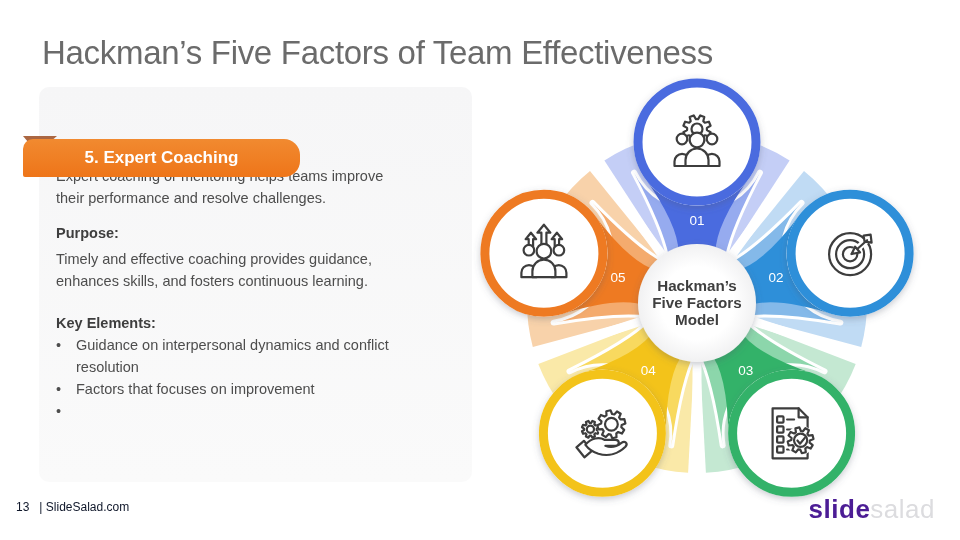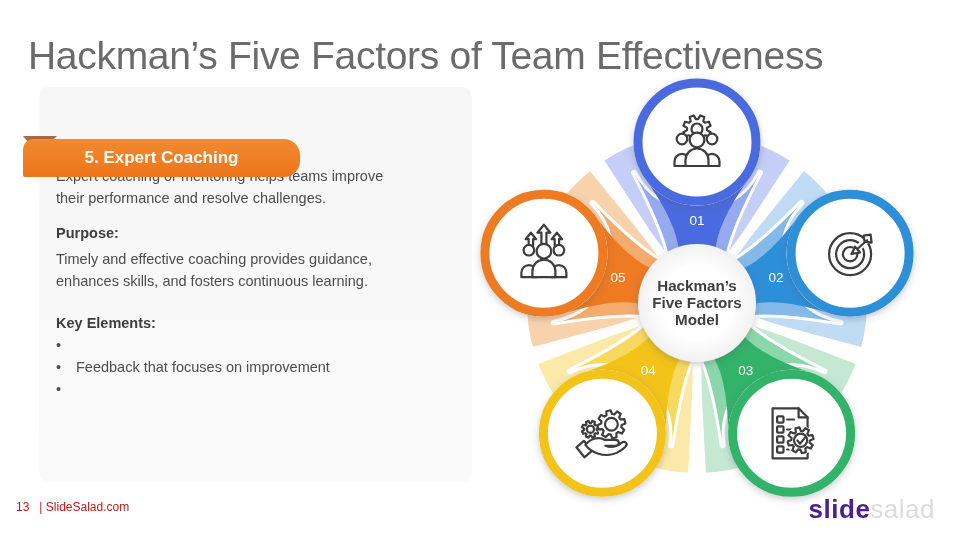--- a/index.html
+++ b/index.html
@@ -1,20 +1,20 @@
 <!DOCTYPE html>
 <html><head>
 <meta charset="utf-8">
 <style>
   * { margin:0; padding:0; box-sizing:border-box; }
   html,body { width:960px; height:540px; overflow:hidden; background:#ffffff;
               font-family:"Liberation Sans", sans-serif; }
   .page { position:relative; width:960px; height:540px; background:#ffffff; }
 
-  .title { position:absolute; left:28px; top:34px; font-size:39px; letter-spacing:-0.3px;
+  .title { position:absolute; left:42px; top:34px; font-size:33px; letter-spacing:-0.3px;
            color:#6b6b6b; font-weight:400; white-space:nowrap; }
 
   .card { position:absolute; left:39px; top:87px; width:433px; height:395px;
           border-radius:10px; background:linear-gradient(180deg,#f6f6f7 0%,#fafafa 100%); z-index:1; }
 
   .ribbon { position:absolute; left:23px; top:99px; width:277px; height:38px; z-index:3;
             background:linear-gradient(180deg,#f18a30 0%,#ee7519 100%);
             border-radius:10px 16px 16px 2px; color:#ffffff; font-size:17px; font-weight:700;
             line-height:38px; text-align:center;margin-top:40px; }
   .ribbon-fold { position:absolute; left:23px; top:136px; width:34px; height:17px; z-index:2;
@@ -27,21 +27,21 @@
                color:#3e3e3e; font-weight:700; }
   .intro        { top:62px; }
   .purpose-lbl  { top:135px; }
   .purpose-txt  { top:145px; }
   .key-lbl      { top:225px; }
   .bullets      { position:absolute; left:17px; top:247px; width:404px; list-style:none; }
   .bullets li   { display:flex; font-size:14.5px; line-height:22px; color:#4d4d4d; }
   .bullets .blt { width:20px; flex:0 0 20px; }
   .bullets .btx { white-space:pre-line; }
 
-  .footer { position:absolute; left:16px; top:500px; font-size:12px; color:#b91c1c; z-index:4; }
+  .footer { position:absolute; left:16px; top:500px; font-size:12px; color:#0f172a; z-index:4; }
   .footer .pg  { margin-right:10px; }
 
   .watermark { position:absolute; right:25px; bottom:15px; font-size:26px; letter-spacing:.5px;
                z-index:0; }
   .watermark .w1 { color:#4c1d95; font-weight:700; }
   .watermark .w2 { color:#dcdcdf; font-weight:400;text-align:right; }
 
   #diagram { position:absolute; left:470px; top:58px; width:470px; height:466px; z-index:1; }
 </style>
 </head>
@@ -54,24 +54,26 @@
   <div class="card">
     <div class="txt intro">Expert coaching or mentoring helps teams improve
 their performance and resolve challenges.</div>
     <div class="lbl purpose-lbl">Purpose:</div>
     <div class="txt purpose-txt">Timely and effective coaching provides guidance,
 enhances skills, and fosters continuous learning.</div>
     <div class="lbl key-lbl">Key Elements:</div>
     <ul class="bullets">
       <li>
         <span class="blt">•</span>
+        <span class="btx">Guidance on interpersonal dynamics and conflict
+resolution</span>
       </li>
       <li>
         <span class="blt">•</span>
-        <span class="btx">Feedback that focuses on improvement</span>
+        <span class="btx">Factors that focuses on improvement</span>
       </li>
       <li>
         <span class="blt">•</span>
       </li>
     </ul>
   </div>
 
   <div class="ribbon-fold"></div>
   <div class="ribbon">5. Expert Coaching</div>
 

